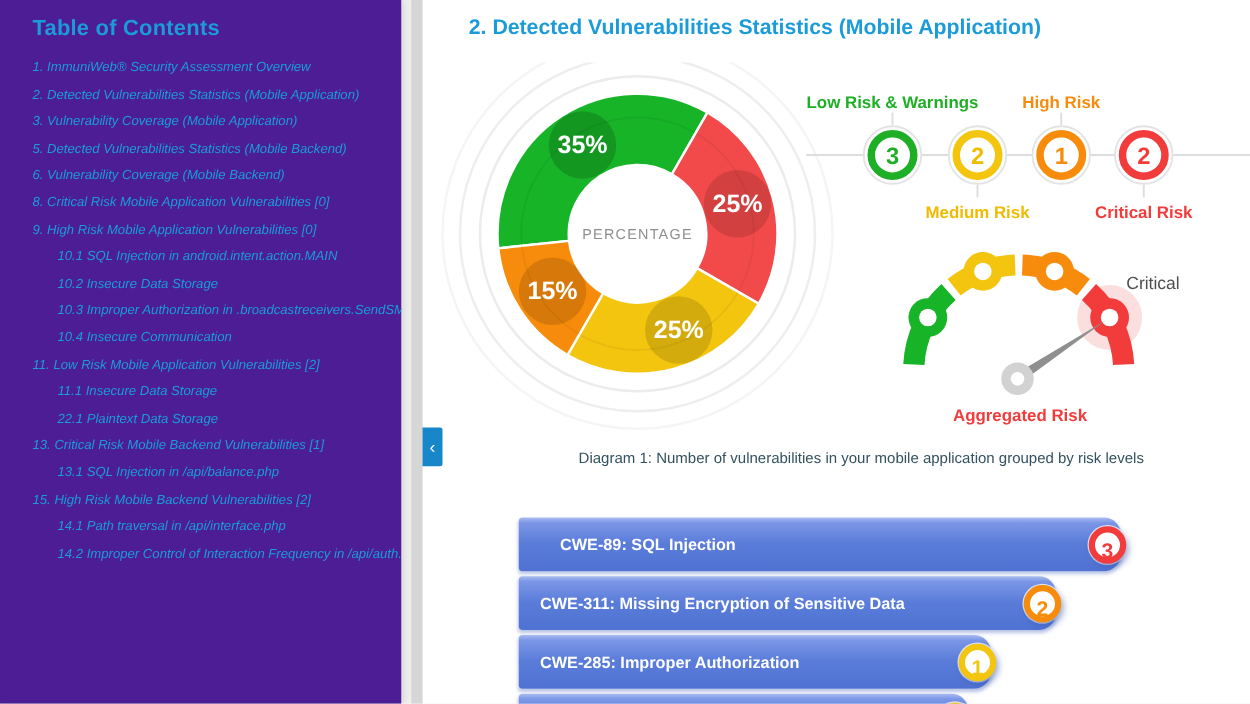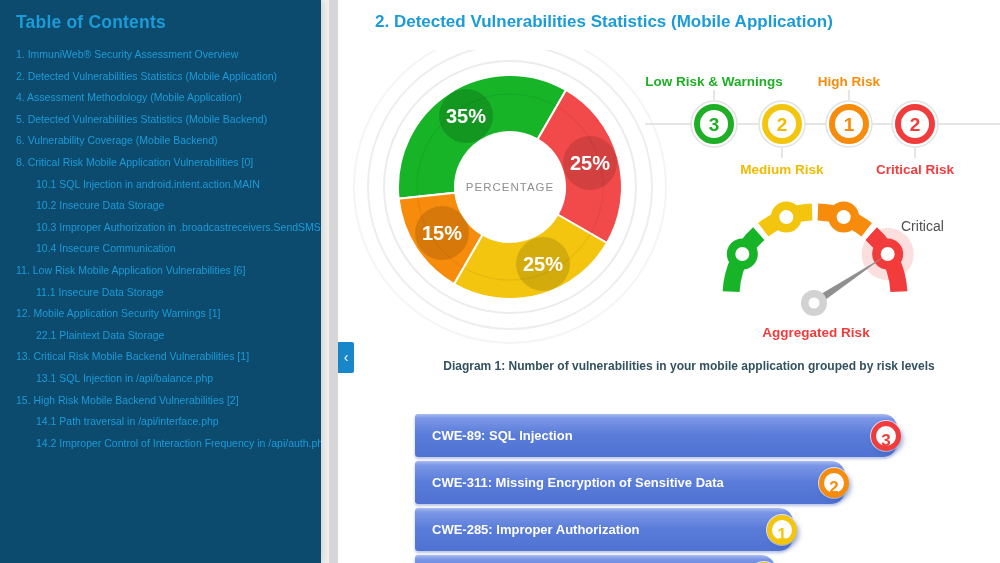--- a/index.html
+++ b/index.html
@@ -7,28 +7,28 @@
   body {
     width:1000px; height:563px; overflow:hidden;
     background:#efefef;
     font-family:"Liberation Sans", sans-serif;
   }
   #app { position:relative; width:1000px; height:563px; }
 
   
   aside.toc {
     position:absolute; left:0; top:0; width:321px; height:563px;
-    background:#0c4a6e; z-index:2;
+    background:#4c1d95; z-index:2;
     box-shadow:2px 0 6px rgba(0,0,0,.12);
-    padding:12px 6px 0 16px; overflow:hidden;
+    padding:12px 6px 0 26px; overflow:hidden;
   }
   .toc-title { margin:0 0 15px 0; color:#1b9cd8; font-size:17.5px; font-weight:700; letter-spacing:.2px; }
   .toc-item {
     color:#1b9cd8; font-size:10.5px; line-height:12px;
-    margin-bottom:9.6px; white-space:nowrap; cursor:pointer;
+    margin-bottom:9.6px; white-space:nowrap; cursor:pointer;font-style:italic;
   }
   .toc-item.lvl2 { padding-left:20px; }
 
   .rail { position:absolute; left:329px; top:0; width:9px; height:563px; background:#d6d6d6; z-index:1; }
 
   .collapse-btn {
     position:absolute; left:338px; top:342px; width:16px; height:31px; z-index:4;
     background:#1787c9; color:#ffffff; border:none; padding:0 0 2px 0;
     font-size:14px; line-height:28px; text-align:center; cursor:pointer;
     border-radius:0 2px 2px 0;
@@ -41,21 +41,21 @@
   }
   .page-title {
     margin:0; position:absolute; left:37px; top:12px;
     color:#1b9cd8; font-size:17px; font-weight:700; white-space:nowrap;
   }
   svg.charts { position:absolute; left:12px; top:50px; }
   svg text { font-family:"Liberation Sans", sans-serif; }
 
   .caption {
     position:absolute; top:359px; left:40px; right:0;
-    text-align:center; color:#33515f; font-size:12px; font-weight:700;
+    text-align:center; color:#33515f; font-size:12px; font-weight:400;
   }
 
   
   #bars { position:absolute; left:77px; top:414px; width:585px; }
   .bar {
     position:relative; height:43px; margin-bottom:4px;
     background:linear-gradient(180deg,#a9bbf0 0%,#7b96e6 10%,#5a7cd9 48%,#4f72d3 100%);
     border-radius:3px 14px 14px 3px;
     box-shadow:0 2px 3px rgba(100,125,200,.45);
   }
@@ -74,31 +74,31 @@
 </head>
 <body>
 
 <div id="app">
 
   <aside class="toc">
     <h2 class="toc-title">Table of Contents</h2>
     <nav id="toc-list">
         <div class="toc-item">1. ImmuniWeb® Security Assessment Overview</div>
         <div class="toc-item">2. Detected Vulnerabilities Statistics (Mobile Application)</div>
-        <div class="toc-item">4. Assessment Methodology (Mobile Application)</div>
+        <div class="toc-item">3. Vulnerability Coverage (Mobile Application)</div>
         <div class="toc-item">5. Detected Vulnerabilities Statistics (Mobile Backend)</div>
         <div class="toc-item">6. Vulnerability Coverage (Mobile Backend)</div>
         <div class="toc-item">8. Critical Risk Mobile Application Vulnerabilities [0]</div>
+        <div class="toc-item">9. High Risk Mobile Application Vulnerabilities [0]</div>
         <div class="toc-item lvl2">10.1 SQL Injection in android.intent.action.MAIN</div>
         <div class="toc-item lvl2">10.2 Insecure Data Storage</div>
         <div class="toc-item lvl2">10.3 Improper Authorization in .broadcastreceivers.SendSMSNow</div>
         <div class="toc-item lvl2">10.4 Insecure Communication</div>
-        <div class="toc-item">11. Low Risk Mobile Application Vulnerabilities [6]</div>
+        <div class="toc-item">11. Low Risk Mobile Application Vulnerabilities [2]</div>
         <div class="toc-item lvl2">11.1 Insecure Data Storage</div>
-        <div class="toc-item">12. Mobile Application Security Warnings [1]</div>
         <div class="toc-item lvl2">22.1 Plaintext Data Storage</div>
         <div class="toc-item">13. Critical Risk Mobile Backend Vulnerabilities [1]</div>
         <div class="toc-item lvl2">13.1 SQL Injection in /api/balance.php</div>
         <div class="toc-item">15. High Risk Mobile Backend Vulnerabilities [2]</div>
         <div class="toc-item lvl2">14.1 Path traversal in /api/interface.php</div>
         <div class="toc-item lvl2">14.2 Improper Control of Interaction Frequency in /api/auth.php</div>
       </nav>
   </aside>
 
   <div class="rail"></div>
@@ -192,21 +192,21 @@
         <circle cx="464" cy="253" r="5.5" fill="#ffffff"></circle>
 
         <text x="551" y="181" font-size="14" fill="#4f4f4f">Critical</text>
         <text x="466" y="287" text-anchor="middle" font-size="13.5" font-weight="700" fill="#f23c3c">Aggregated Risk</text>
       </g>
     </svg>
 
     <div class="caption">Diagram 1: Number of vulnerabilities in your mobile application grouped by risk levels</div>
 
     <div id="bars">
-        <div class="bar" style="width: 482px;">
+        <div class="bar" style="width: 482px; padding-left: 16px;">
           <span class="bar-label">CWE-89: SQL Injection</span>
           <span class="badge" style="border-color: rgb(242, 60, 60); color: rgb(242, 60, 60);">3</span>
         </div>
         <div class="bar" style="width: 430px;">
           <span class="bar-label">CWE-311: Missing Encryption of Sensitive Data</span>
           <span class="badge" style="border-color: rgb(247, 140, 12); color: rgb(247, 140, 12);">2</span>
         </div>
         <div class="bar" style="width: 378px;">
           <span class="bar-label">CWE-285: Improper Authorization</span>
           <span class="badge" style="border-color: rgb(243, 197, 15); color: rgb(243, 197, 15);">1</span>

